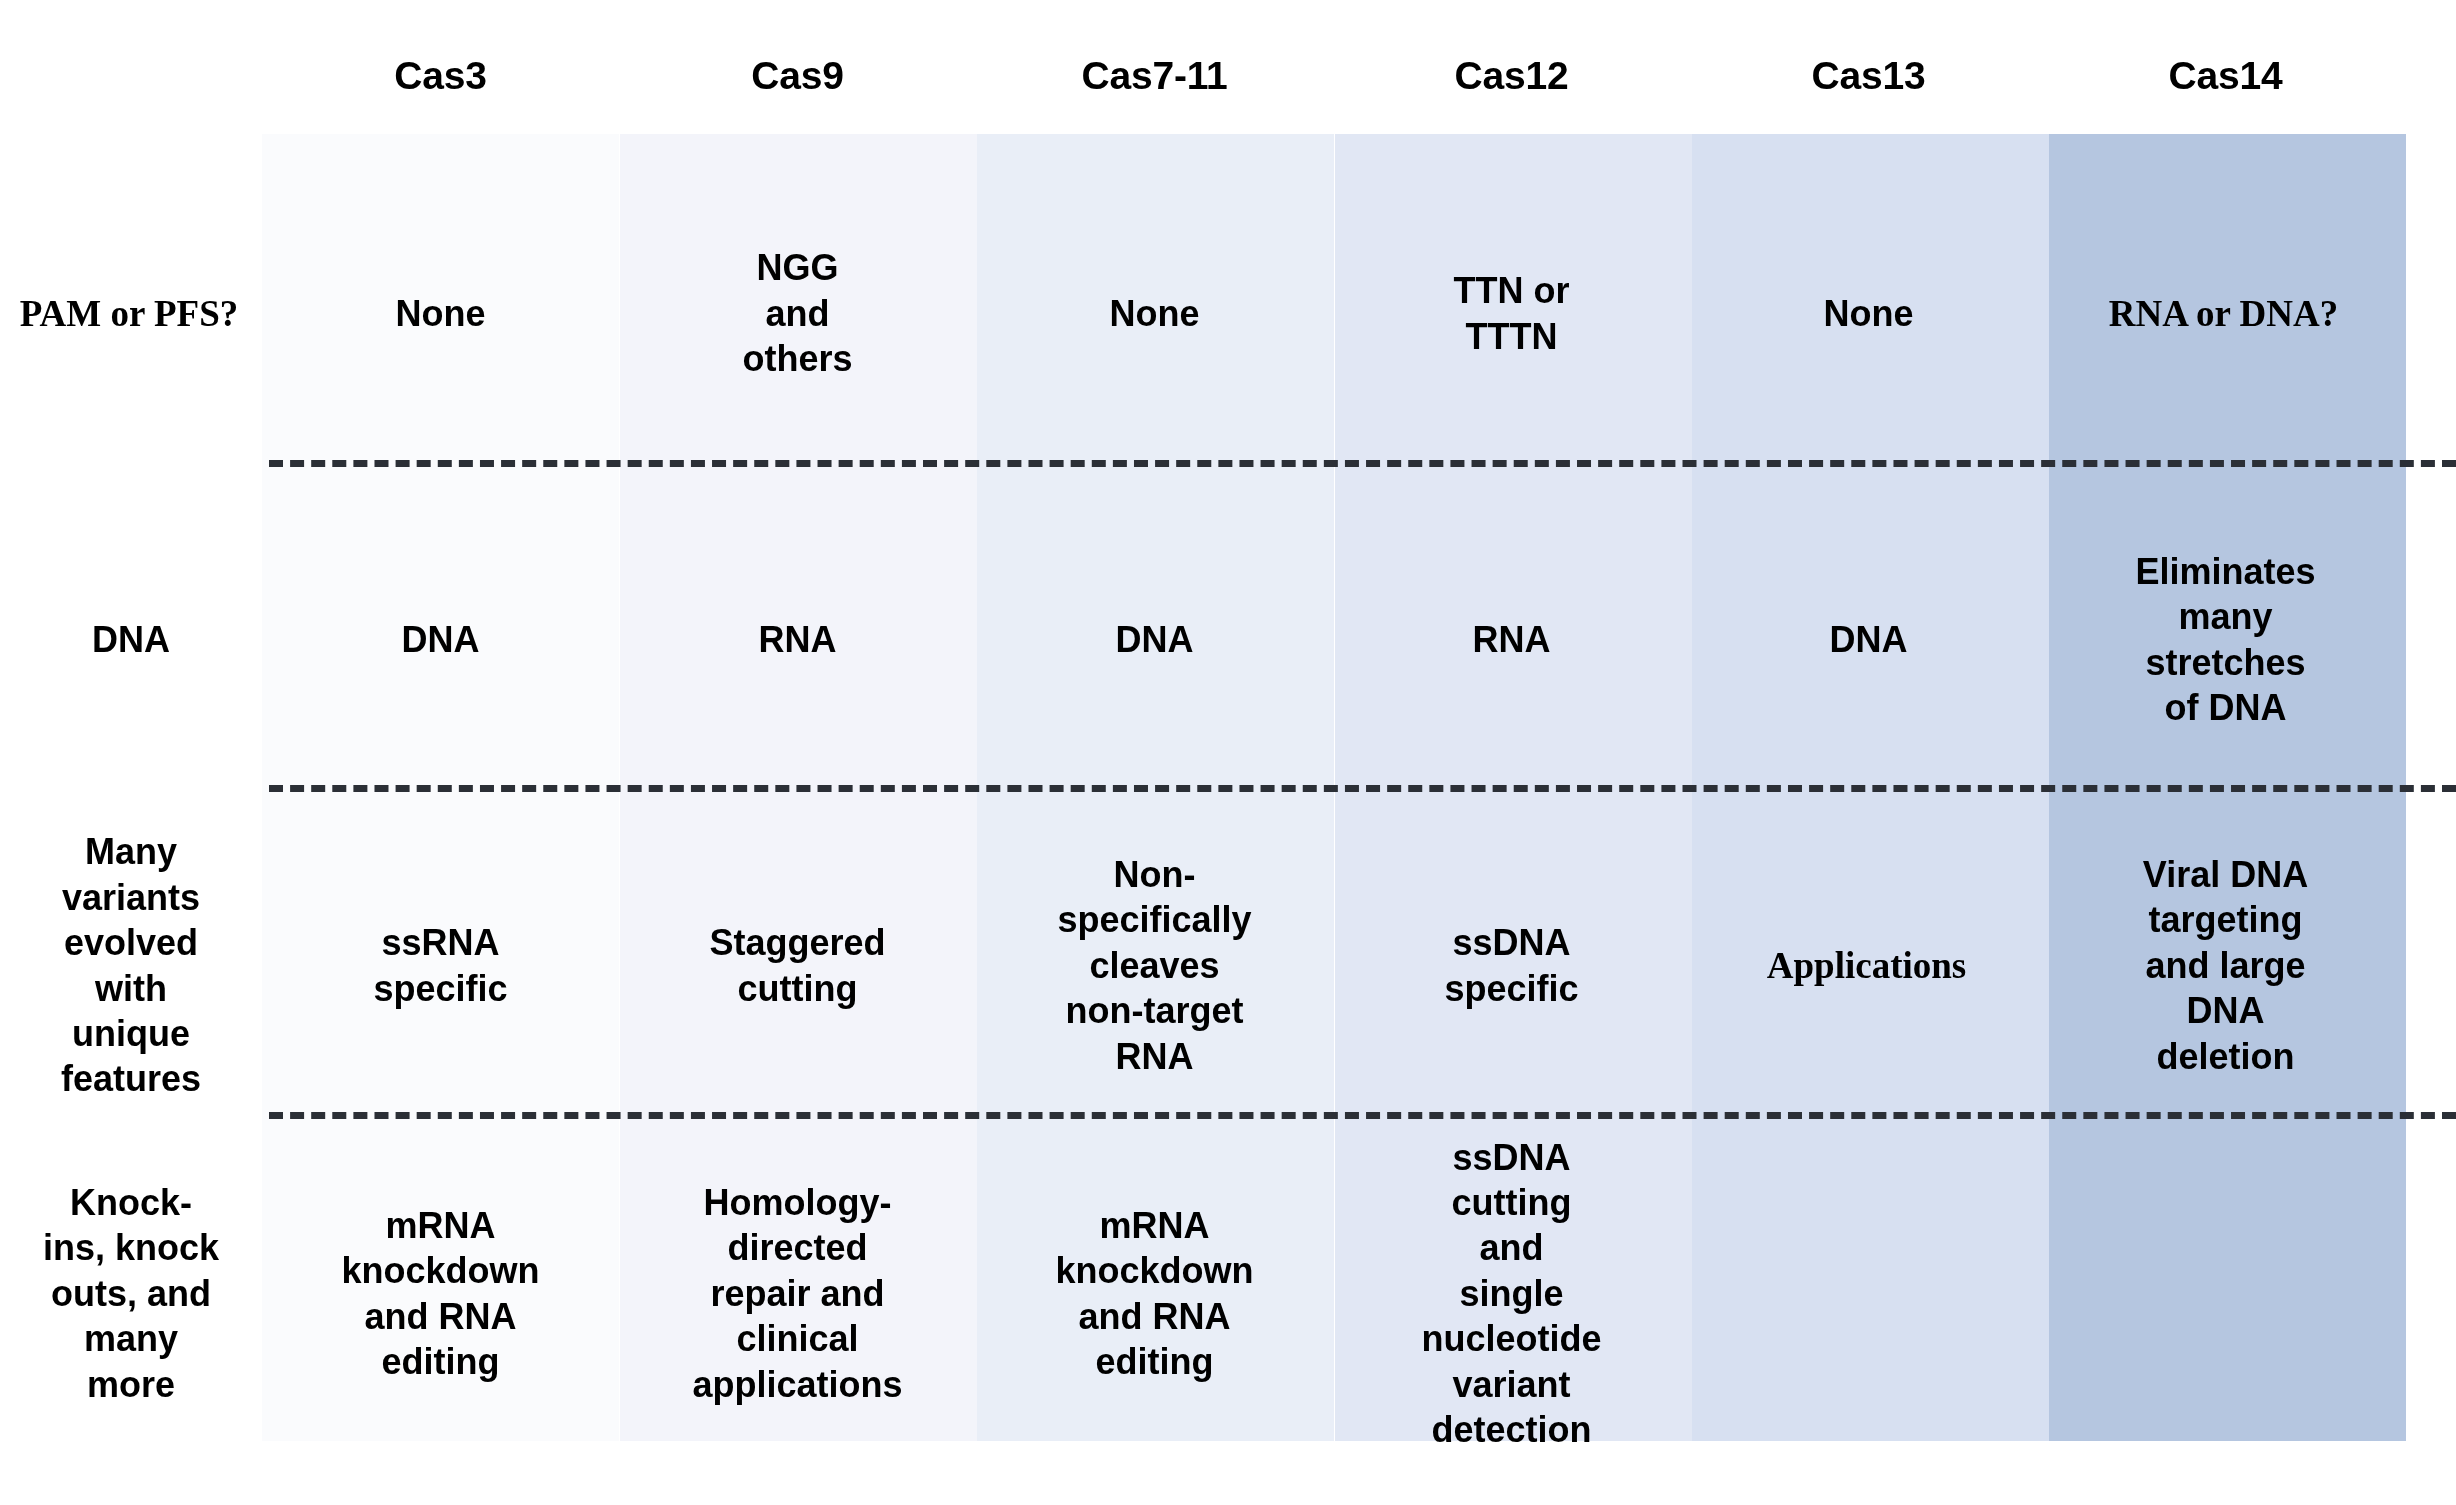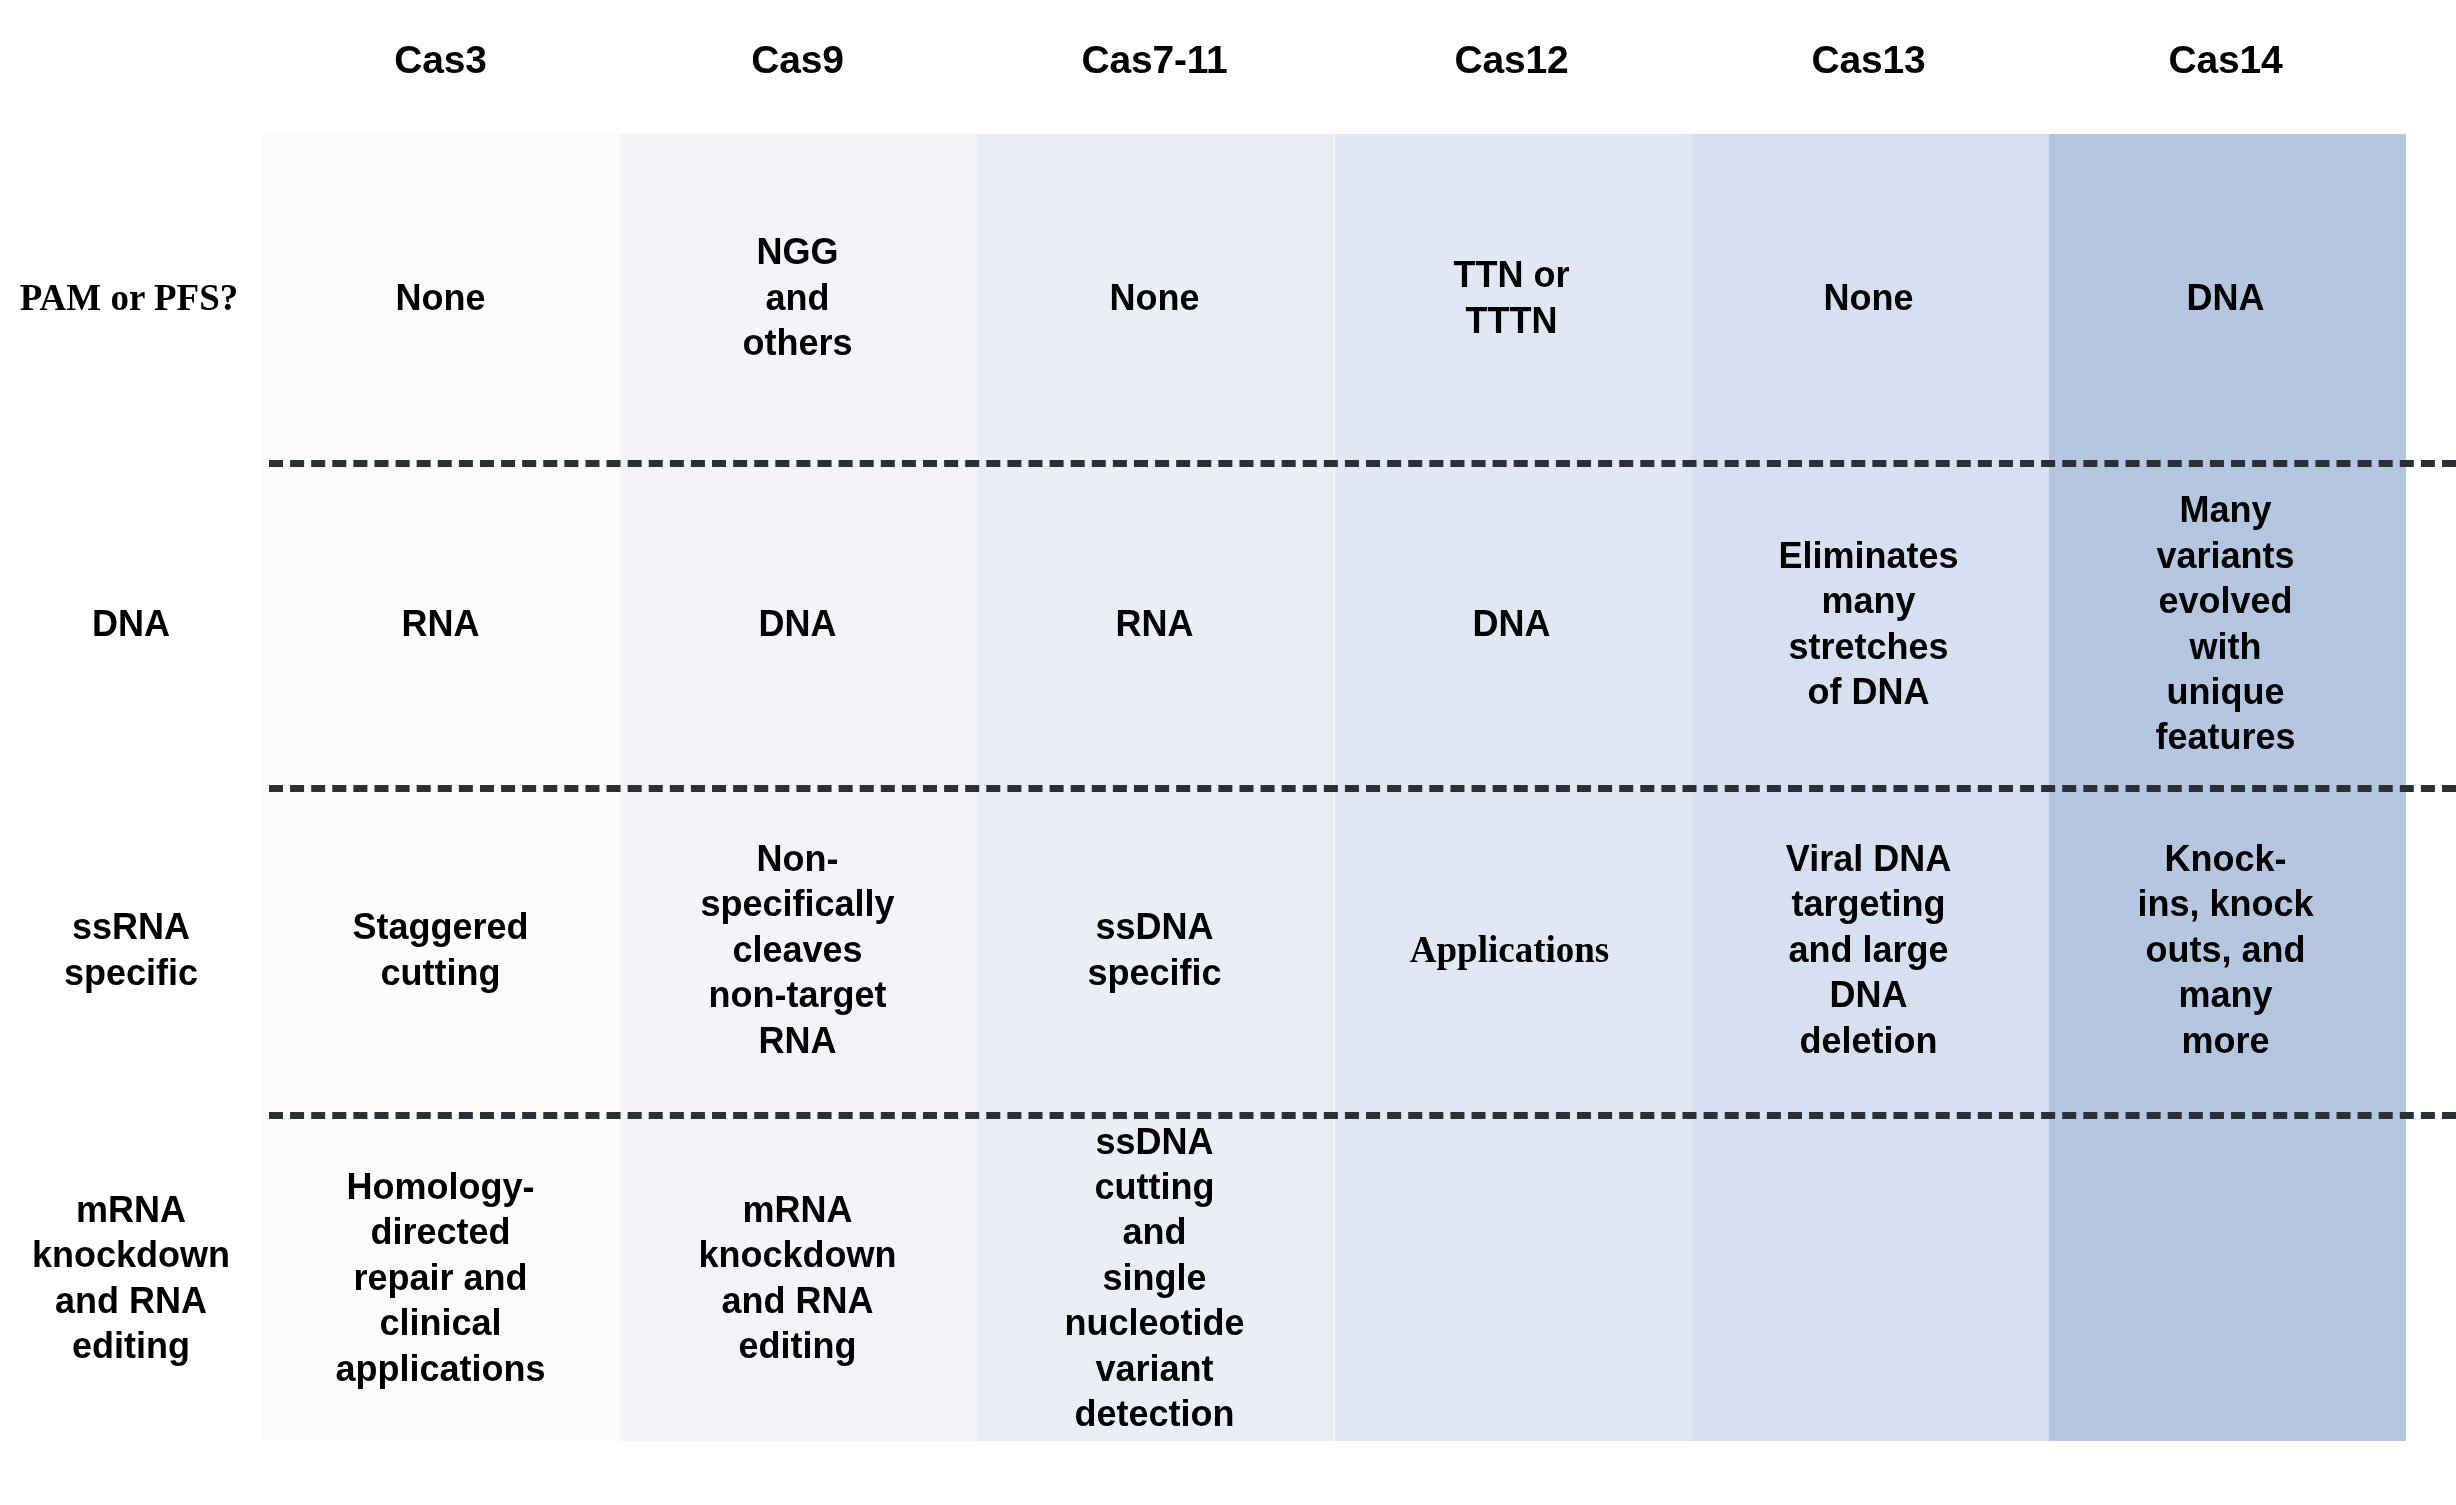--- a/index.html
+++ b/index.html
@@ -19,21 +19,21 @@
     width: 2456px;
     height: 1506px;
     background: #ffffff;
     overflow: hidden;
   }
 
   
   .grid {
     position: absolute;
     left: 0;
-    top: 0;
+    top: 16px;
     width: 2456px;
     height: 1200px;
     display: grid;
     grid-template-columns: 262px repeat(6, 357px);
     grid-template-rows: 134px 327px 325px 327px 329px;
   }
 
   
   .band {
     position: absolute;
@@ -130,20 +130,22 @@
 PFS?</div>
     <div class="cell">None</div>
     <div class="cell">NGG
 and
 others</div>
     <div class="cell">None</div>
     <div class="cell">TTN or
 TTTN</div>
     <div class="cell">None</div>
 
+    <div class="row-label">RNA or
+DNA?</div>
     <div class="cell">DNA</div>
     <div class="cell">DNA</div>
     <div class="cell">RNA</div>
     <div class="cell">DNA</div>
     <div class="cell">RNA</div>
     <div class="cell">DNA</div>
 
     <div class="cell">Eliminates
 many
 stretches

